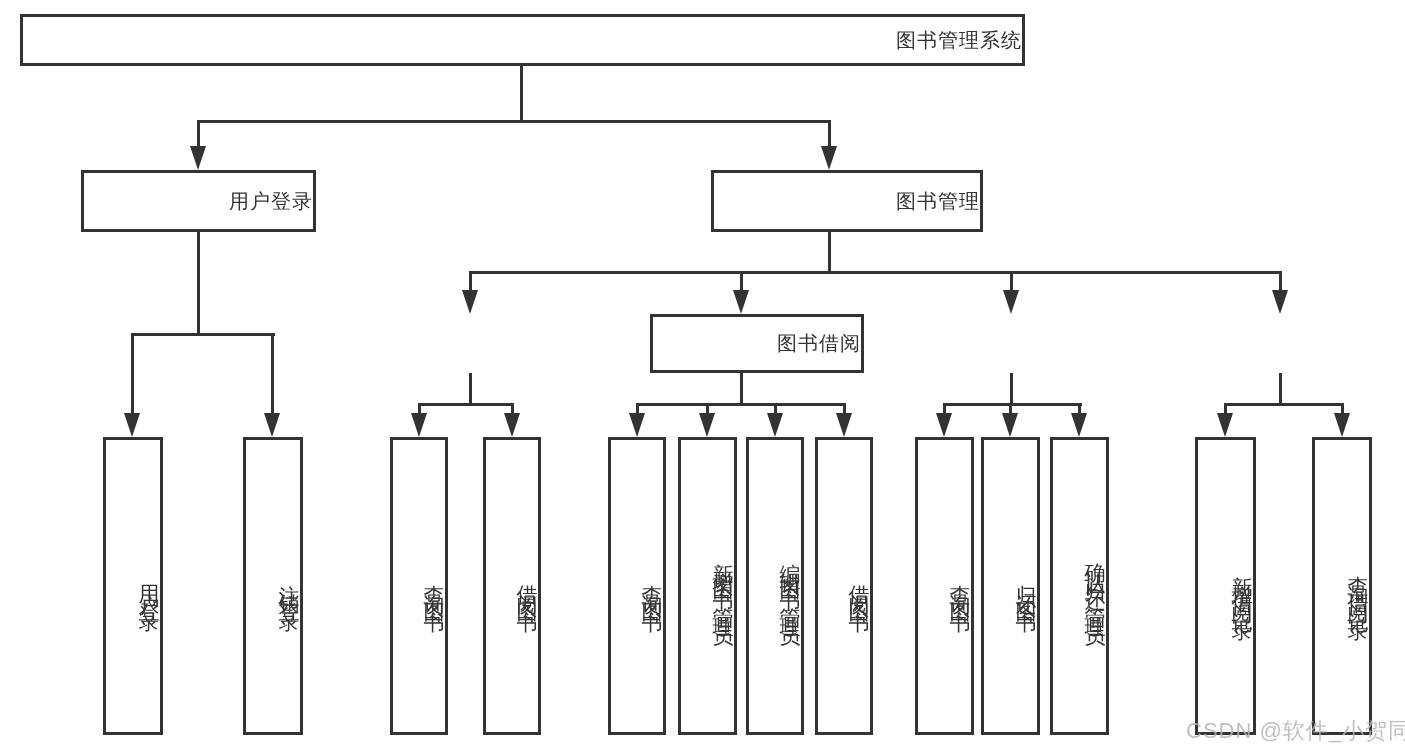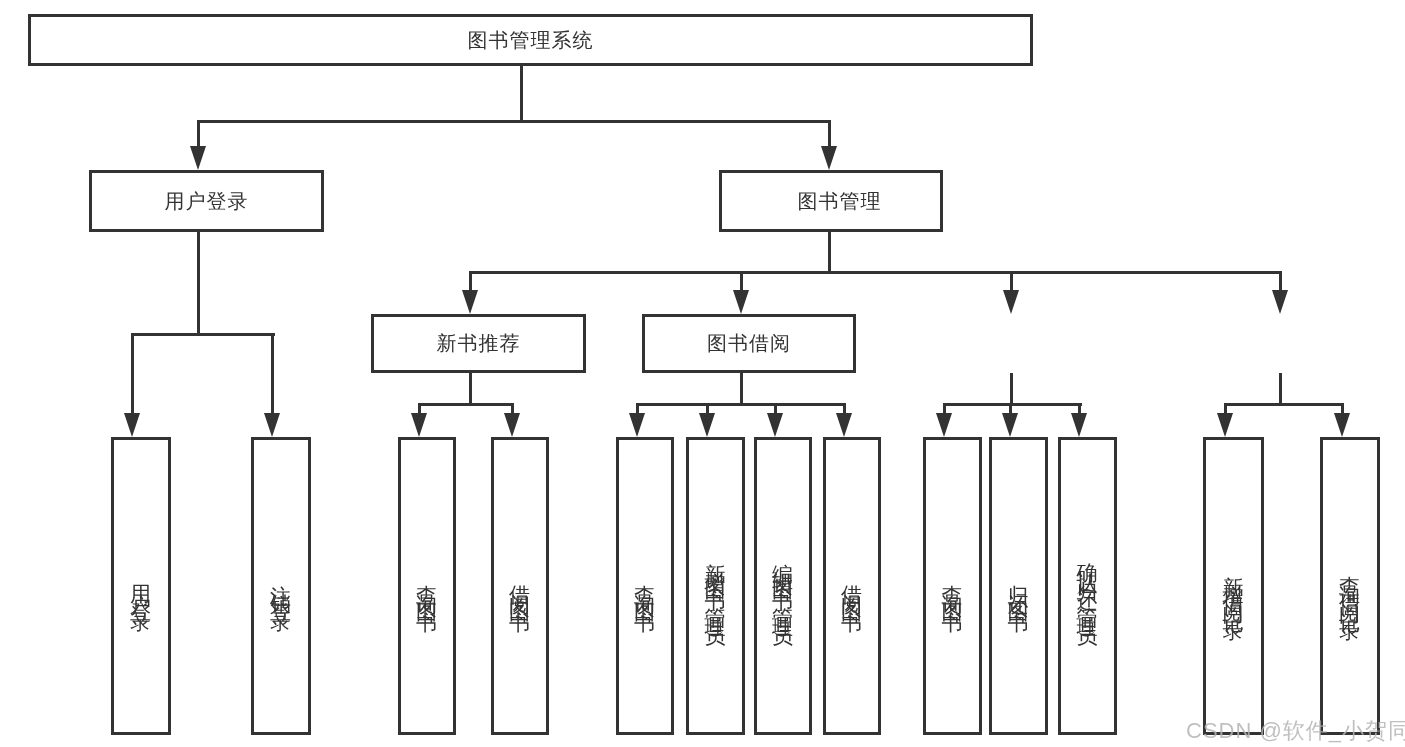--- a/index.html
+++ b/index.html
@@ -20,24 +20,23 @@
     overflow: hidden;
   }
 
   
   .box {
     position: absolute;
     border: 3px solid var(--line);
     background: var(--bg);
     display: flex;
     align-items: center;
-    justify-content: center;
+    justify-content: flex-end;
     color: var(--text);
     z-index: 2;
-    margin-left: 8px;
   }
   .hbox { font-size: 20px; letter-spacing: 1px; }
   .vbox { z-index: 2; }
   .vlabel {
     writing-mode: vertical-rl;
     text-orientation: mixed;
     font-size: 21px;
     line-height: 1;
     letter-spacing: 9px;
     color: var(--text);
@@ -81,28 +80,25 @@
 
 <div class="stage">
 
   <div class="box hbox" style="left:20px; top:14px; width:1005px; height:52px;">
     <span>图书管理系统</span>
   </div>
 
   <div class="box hbox" style="left:81px; top:170px; width:235px; height:62px;">
     <span>用户登录</span>
   </div>
-  <div class="box hbox" style="left:711px; top:170px; width:224px; height:62px;padding-left:17px;">
+  <div class="box hbox" style="left:711px; top:170px; width:272px; height:62px;padding-left:17px;">
     <span>图书管理</span>
   </div>
 
-  <div class="box hbox" style="left:363px; top:314px; width:215px; height:59px;">
-    <span>新书推荐</span>
-  </div>
-  <div class="box hbox" style="left:634px; top:314px; width:214px; height:59px;">
+  <div class="box hbox" style="left:650px; top:314px; width:214px; height:59px;">
     <span>图书借阅</span>
   </div>
 
   <div class="box vbox" style="left:103px; top:437px; width:60px; height:298px;">
     <span class="vlabel">用户登录</span>
   </div>
   <div class="box vbox" style="left:243px; top:437px; width:60px; height:298px;">
     <span class="vlabel">注销登录</span>
   </div>
 

